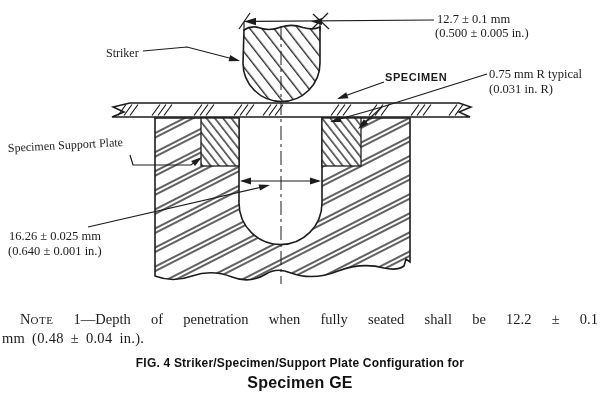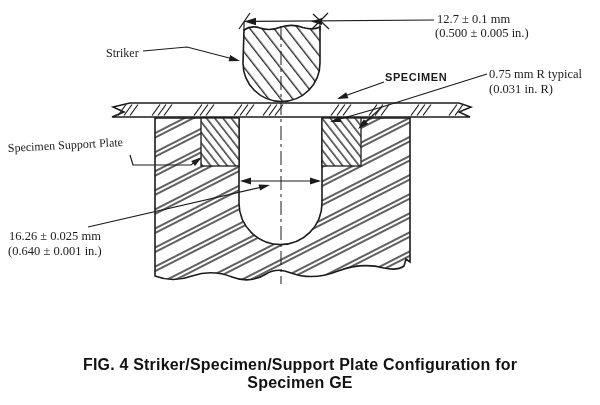--- a/index.html
+++ b/index.html
@@ -6,21 +6,21 @@
   #page{position:relative;width:600px;height:405px;background:#fff;overflow:hidden;
         font-family:"Liberation Serif",serif;color:#1c1c1c;}
   #fig{position:absolute;left:0;top:0;}
   .note-line1{position:absolute;left:20px;top:311px;width:578px;
       font-size:14.5px;line-height:16px;text-align:justify;text-align-last:justify;
       white-space:normal;color:#1c1c1c;}
   .note-sc{font-size:11px;letter-spacing:.5px;}
   .note-line2{position:absolute;left:2px;top:330px;font-size:14.5px;line-height:16px;
       word-spacing:3px;letter-spacing:.3px;color:#1c1c1c;}
   .caption1{position:absolute;left:0;top:356px;width:600px;text-align:center;
-      font-family:"Liberation Sans",sans-serif;font-weight:bold;font-size:16px;
+      font-family:"Liberation Sans",sans-serif;font-weight:bold;font-size:12px;
       letter-spacing:.2px;color:#121212;}
   .caption2{position:absolute;left:0;top:374px;width:600px;text-align:center;
       font-family:"Liberation Sans",sans-serif;font-weight:bold;font-size:16px;
       letter-spacing:.2px;color:#121212;}
   text{fill:#1c1c1c;}
   .dimtxt{font-family:"Liberation Serif",serif;font-size:12.5px;}
   .lbltxt{font-family:"Liberation Serif",serif;font-size:12px;}
   .spectxt{font-family:"Liberation Sans",sans-serif;font-size:11px;font-weight:bold;letter-spacing:.6px;}
 </style>
 </head>
@@ -126,16 +126,18 @@
     <text class="spectxt" x="385" y="81">SPECIMEN</text>
     <text class="lbltxt" x="8" y="152" transform="rotate(-3 8 152)">Specimen Support Plate</text>
     <text class="dimtxt" x="437" y="23">12.7 ± 0.1 mm</text>
     <text class="dimtxt" x="435" y="37">(0.500 ± 0.005 in.)</text>
     <text class="dimtxt" x="489" y="78">0.75 mm R typical</text>
     <text class="dimtxt" x="489" y="93">(0.031 in. R)</text>
     <text class="dimtxt" x="9" y="240">16.26 ± 0.025 mm</text>
     <text class="dimtxt" x="8" y="255">(0.640 ± 0.001 in.)</text>
   </svg>
 
+  <div class="note-line1"><span class="note-n">N</span><span class="note-sc">OTE</span><span> 1—Depth of penetration when fully seated shall be 12.2 ± 0.1</span></div>
+  <div class="note-line2">mm (0.48 ± 0.04 in.).</div>
 
   <div class="caption1">FIG. 4 Striker/Specimen/Support Plate Configuration for</div>
   <div class="caption2">Specimen GE</div>
 </div>
 
 </body></html>

